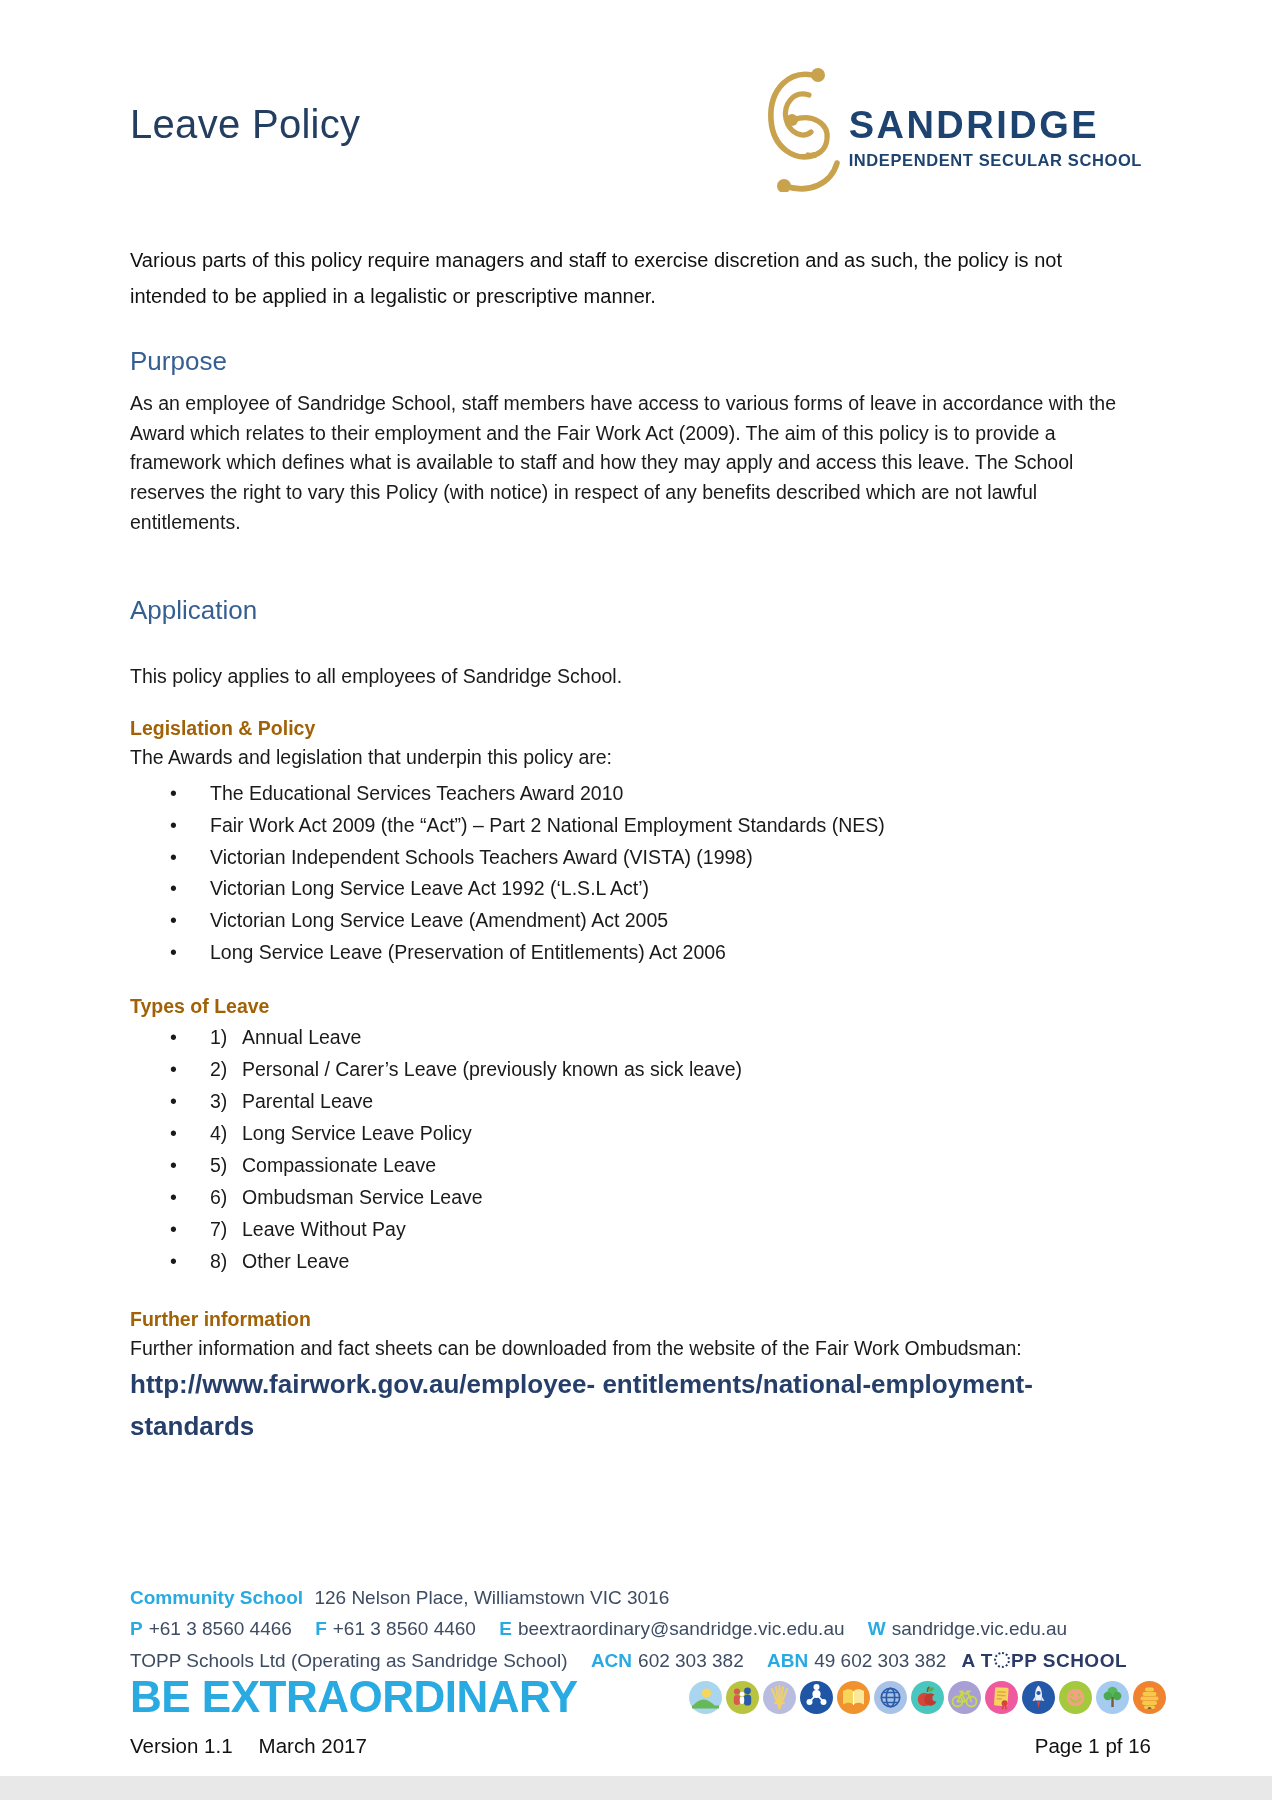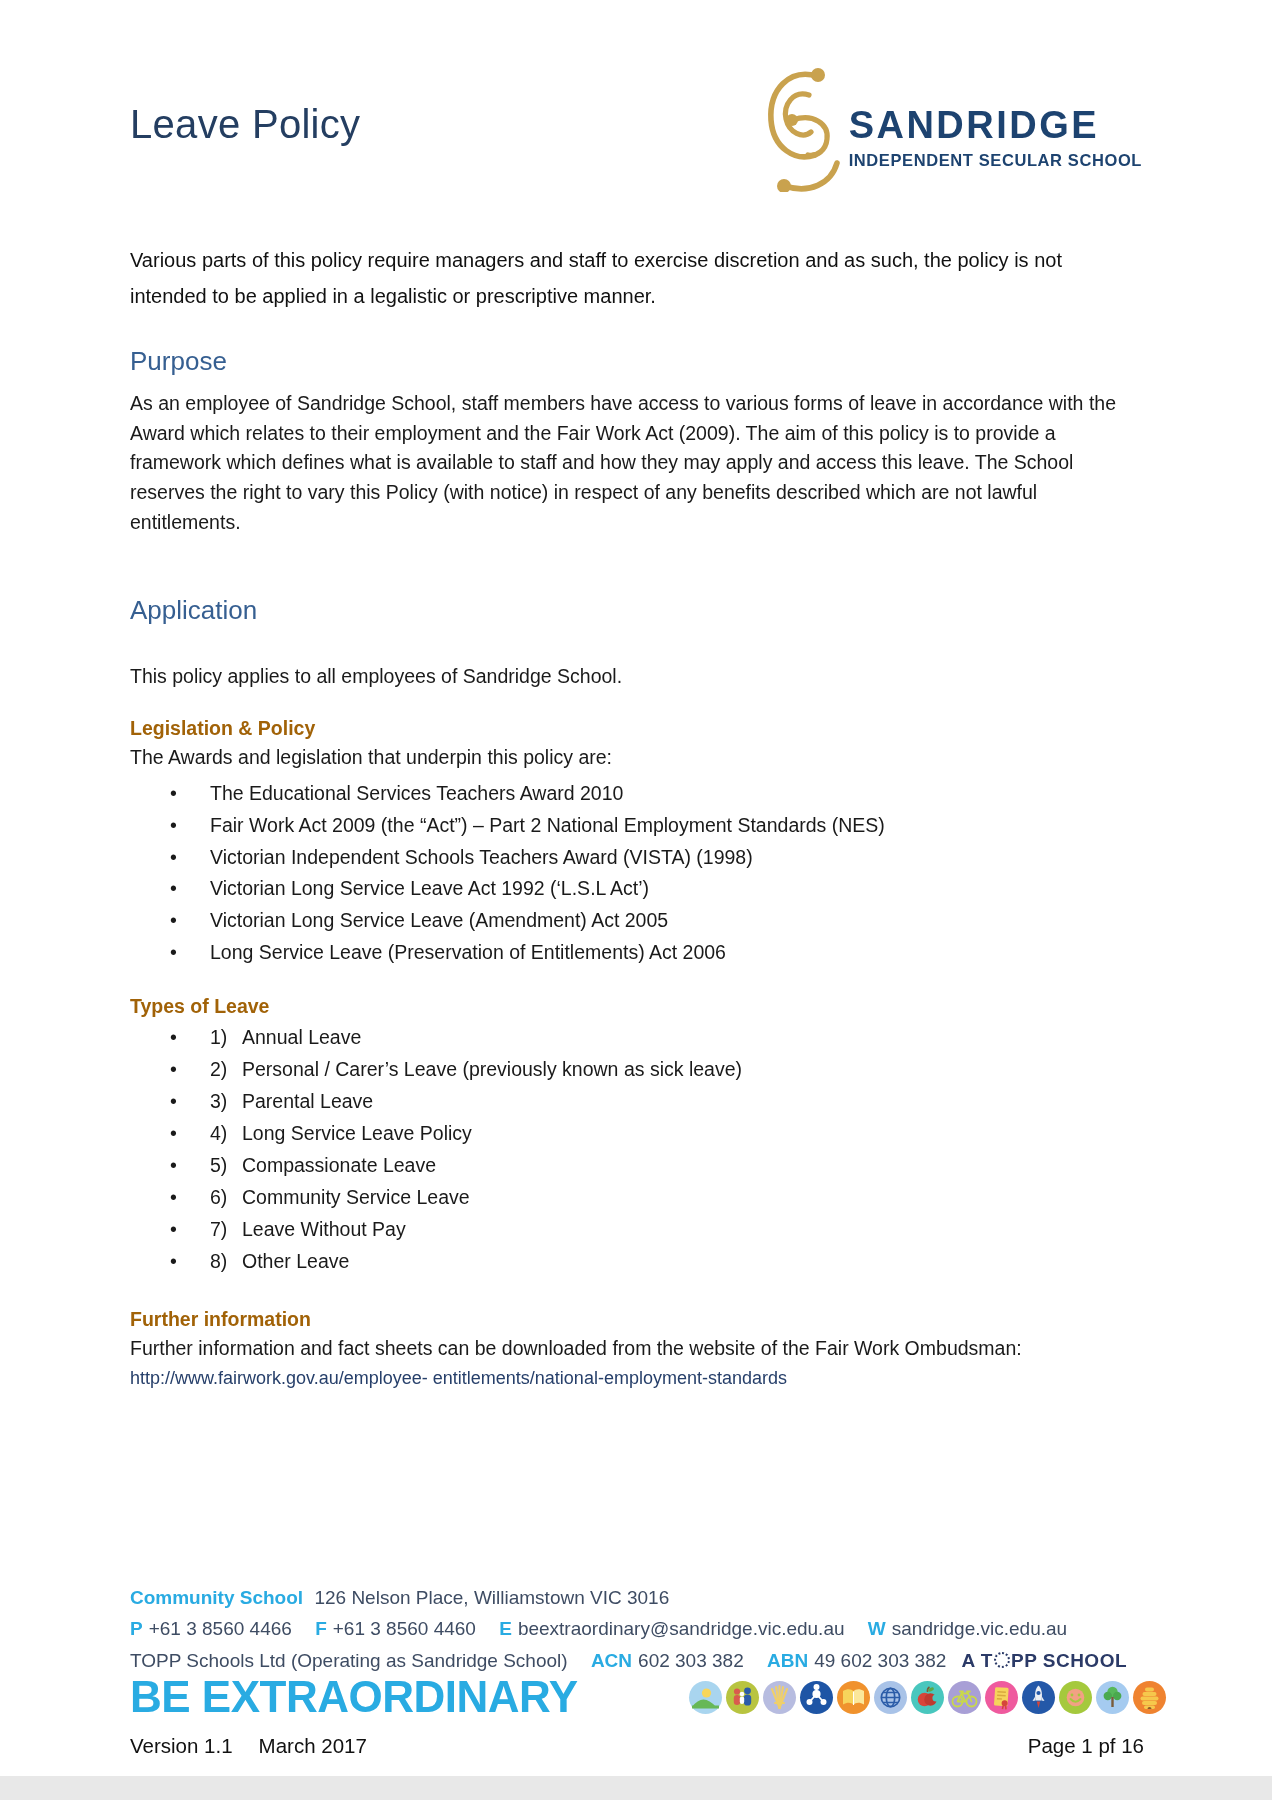--- a/index.html
+++ b/index.html
@@ -27,39 +27,39 @@
   .mt-application { margin-top:58px; }
   .app-body { margin-top:36px; font-size:19.5px; line-height:1.5; }
   .subhead { margin-top:26px; font-size:19.5px; font-weight:700; color:#a16207; }
   .plain { font-size:19.5px; line-height:1.6; margin-top:2px; }
   .blist { margin-top:4px; }
   .li { display:flex; font-size:19.5px; line-height:1.64; }
   .dot-b { margin-left:40px; width:40px; flex:0 0 40px; }
   .dot-b::before { content:"\2022"; }
   .num { width:32px; flex:0 0 32px; }
   .further-body { font-size:19.5px; line-height:1.6; margin-top:2px; }
-  .link { font-size:18px; line-height:1.6; color:#263F6A; text-decoration:none; display:inline-block; }
+  .link { font-size:26px; line-height:1.6; color:#263F6A; text-decoration:none; display:inline-block;font-weight:bold; }
 
   
   .contact { position:absolute; left:130px; top:1583px; font-size:19px; line-height:1.6; color:#3E4C63; white-space:nowrap; }
   .contact .row { margin-bottom:1px; }
   .acc { color:#29ABE2; font-weight:700; }
   .seg { margin-right:18px; }
   .lbl { margin-right:6px; }
   .topp { color:#2B3A67; font-weight:700; letter-spacing:0.5px; margin-left:10px; }
   .dotted-o {
     display:inline-block; width:12px; height:12px; border:2.4px dotted #2B3A67;
     border-radius:50%; vertical-align:-1px; margin:0 1px;
   }
   .tagline-row { position:absolute; left:130px; right:106px; top:1672px; display:flex; align-items:center; justify-content:space-between; }
   .be { font-size:44px; font-weight:800; color:#29ABE2; letter-spacing:-0.5px; }
   .icons { display:flex; gap:4px; }
   .icon { width:33px; height:33px; border-radius:50%; flex:0 0 33px; }
   .icon svg { display:block; width:33px; height:33px; }
-  .meta { position:absolute; left:130px; right:128px; top:1734px; display:flex; justify-content:space-between; align-items:baseline; font-size:20.5px; color:#111; }
+  .meta { position:absolute; left:130px; right:121px; top:1734px; display:flex; justify-content:space-between; align-items:baseline; font-size:20.5px; color:#111; }
   .ver-date { margin-left:26px; }
 </style>
 </head>
 <body>
 
 <div class="page">
   <div class="content">
 
     <div class="hdr">
       <div class="doc-title">Leave Policy</div>
@@ -140,21 +140,21 @@
           <span>Long Service Leave Policy</span>
         </div>
       <div class="li">
           <span class="dot-b"></span>
           <span class="num">5)</span>
           <span>Compassionate Leave</span>
         </div>
       <div class="li">
           <span class="dot-b"></span>
           <span class="num">6)</span>
-          <span>Community Service Leave</span>
+          <span>Ombudsman Service Leave</span>
         </div>
       <div class="li">
           <span class="dot-b"></span>
           <span class="num">7)</span>
           <span>Leave Without Pay</span>
         </div>
       <div class="li">
           <span class="dot-b"></span>
           <span class="num">8)</span>
           <span>Other Leave</span>

